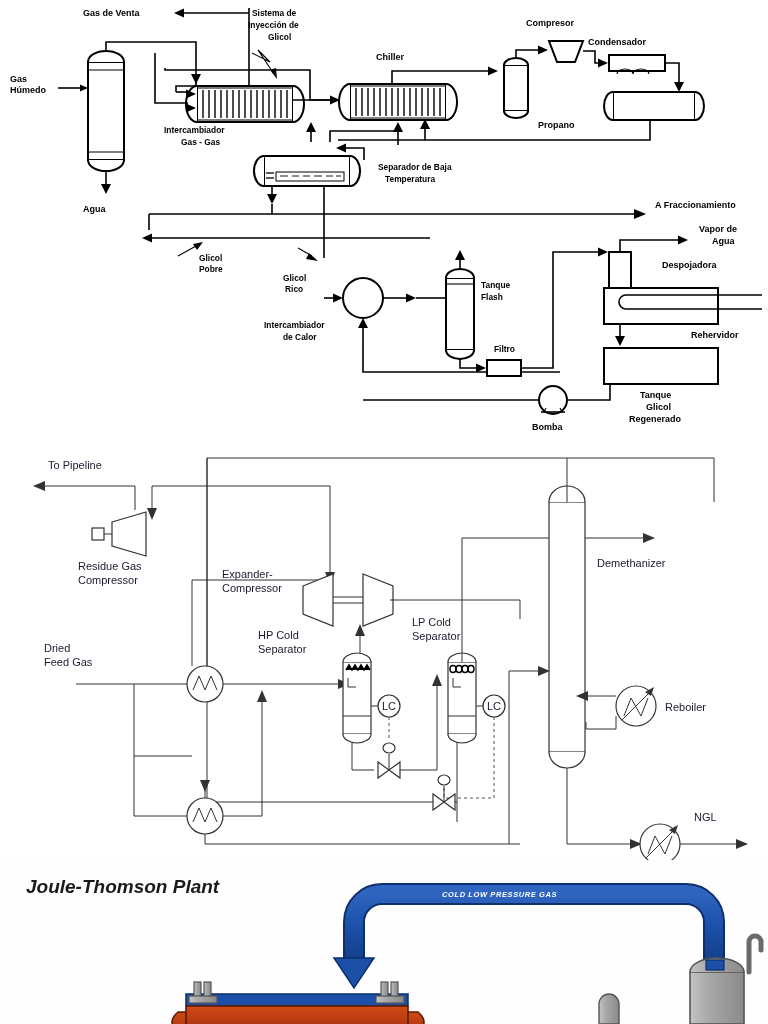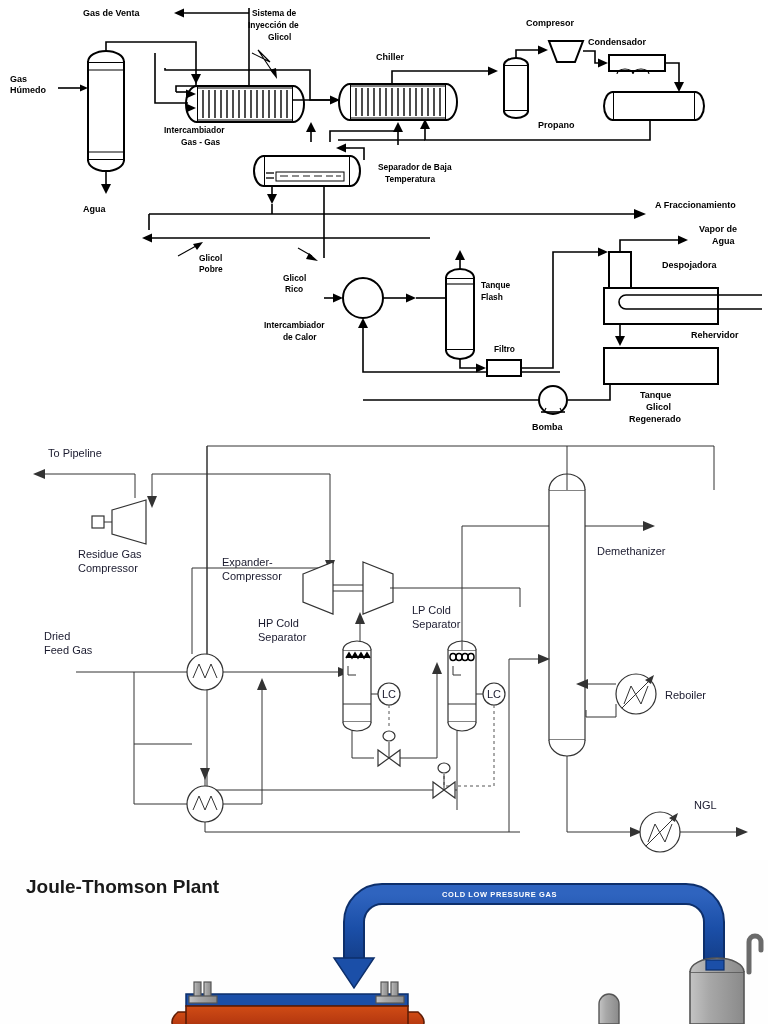--- a/index.html
+++ b/index.html
@@ -1,22 +1,22 @@
 <!DOCTYPE html>
 <html><head>
 <meta charset="utf-8">
 <style>
   html,body{margin:0;padding:0;background:#ffffff;}
   body{width:768px;height:1024px;position:relative;overflow:hidden;
        font-family:"Liberation Sans",sans-serif;color:#000;}
 
   .panel{position:absolute;left:0;width:768px;background:#fff;}
   #panel-glycol{top:0;height:436px;}
-  #panel-turbo{top:432px;height:424px;}
-  #panel-jt{top:860px;height:164px;background:#fefefe;}
+  #panel-turbo{top:444px;height:424px;}
+  #panel-jt{top:860px;height:164px;background:#fefefe;font-style:italic;}
 
   svg{display:block;}
 
   
   .lbl-es{font-family:"Liberation Sans",sans-serif;font-size:9px;font-weight:bold;fill:#000;}
   .lbl-es-sm{font-family:"Liberation Sans",sans-serif;font-size:8.4px;font-weight:bold;fill:#000;}
   .lbl-en{font-family:"Liberation Sans",sans-serif;font-size:11px;font-weight:normal;fill:#1a1a2e;}
   .lbl-jt-title{font-family:"Liberation Sans",sans-serif;font-size:19px;font-weight:bold;fill:#1a1a1a;}
   .lbl-jt-pipe{font-family:"Liberation Sans",sans-serif;font-size:7.5px;font-weight:bold;fill:#ffffff;letter-spacing:.6px;}
 

